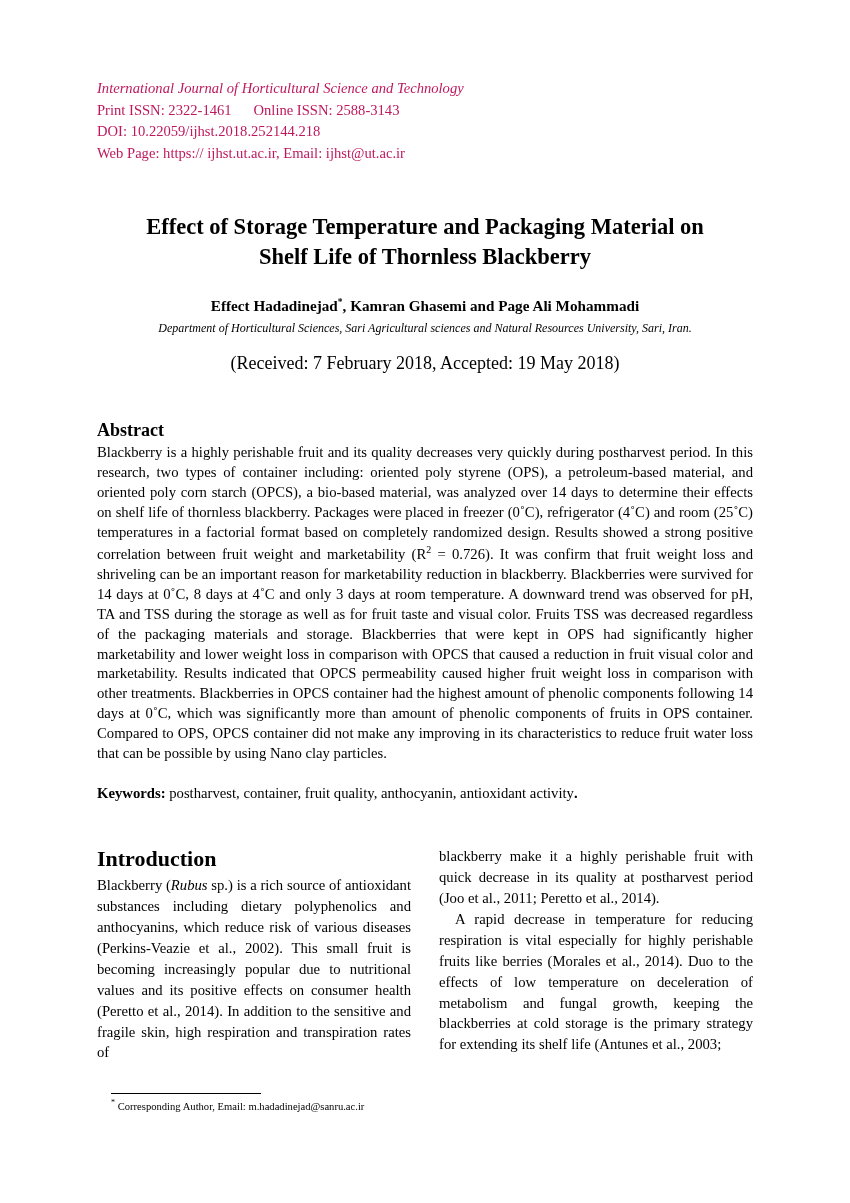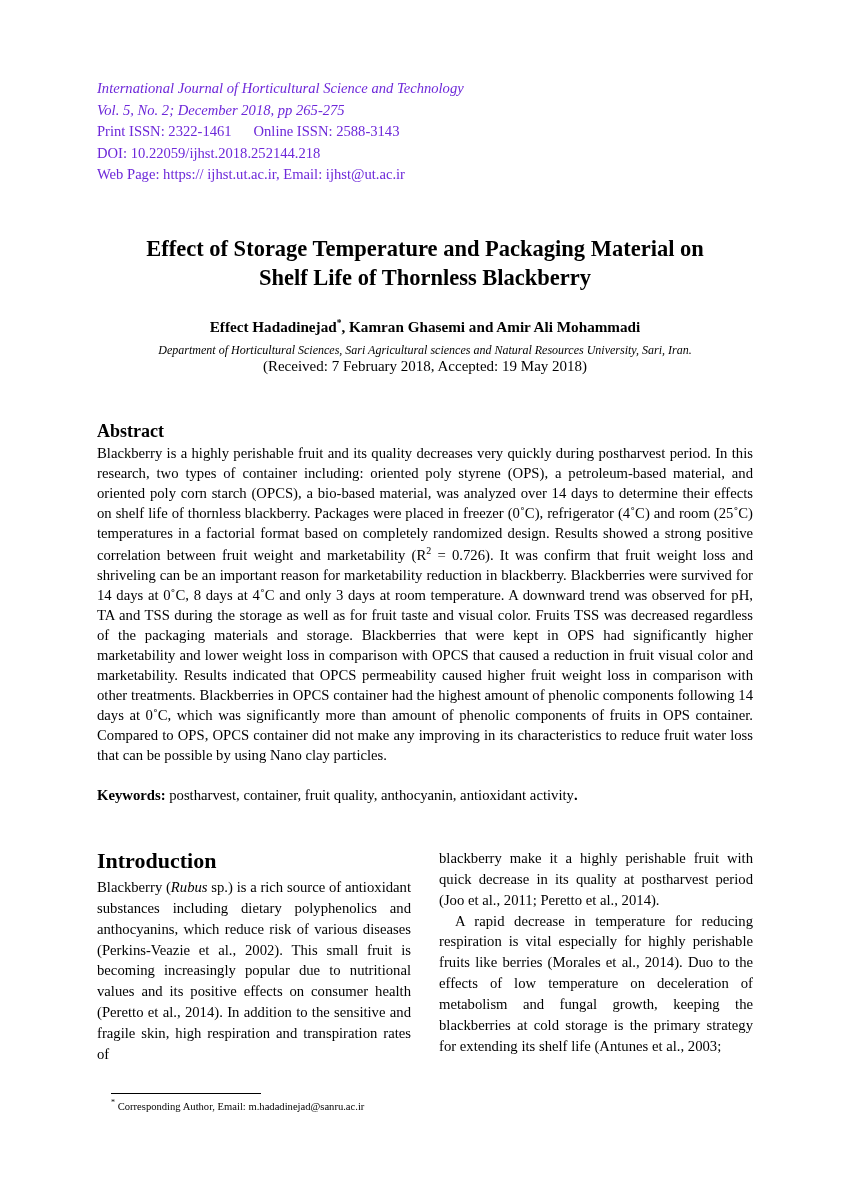--- a/index.html
+++ b/index.html
@@ -20,21 +20,21 @@
   }
   .content {
     position: absolute;
     left: 97px;
     top: 78px;
     width: 656px;
   }
   .journal-header {
     font-size: 14.6px;
     line-height: 1.48;
-    color: #6d28d9;
+    color: #be185d;
   }
   .journal-header .line-italic {
     font-style: italic;
   }
   .journal-header .issn-row {
     white-space: pre;
   }
 
   .title {
     text-align: center;
@@ -57,21 +57,22 @@
   .affiliation {
     text-align: center;
     font-style: italic;
     font-size: 12px;
     line-height: 1.32;
     margin-top: 6px;
     padding: 0 22px;
   }
   .received {
     text-align: center;
-    font-size: 15px;
+    font-size: 18px;
+    margin-top: 16px;
   }
 
   .abstract-head {
     font-size: 18px;
     font-weight: bold;
     margin-top: 46px;
   }
   .abstract-body {
     font-size: 14.7px;
     line-height: 1.36;
@@ -147,30 +148,29 @@
   }
 </style>
 </head>
 <body>
 
 <div class="page">
   <div class="content">
 
     <div class="journal-header">
       <div class="line-italic">International Journal of Horticultural Science and Technology</div>
-      <div class="line-italic">Vol. 5, No. 2; December 2018, pp 265-275</div>
       <div class="issn-row">Print ISSN: 2322-1461      Online ISSN: 2588-3143</div>
       <div>DOI: 10.22059/ijhst.2018.252144.218</div>
       <div>Web Page: https:// ijhst.ut.ac.ir, Email: ijhst@ut.ac.ir</div>
     </div>
 
     <div class="title">Effect of Storage Temperature and Packaging Material on Shelf Life of Thornless Blackberry</div>
 
     <div class="authors">
-      <span>Effect Hadadinejad</span><sup class="star">*</sup><span>, Kamran Ghasemi and Amir Ali Mohammadi</span>
+      <span>Effect Hadadinejad</span><sup class="star">*</sup><span>, Kamran Ghasemi and Page Ali Mohammadi</span>
     </div>
 
     <div class="affiliation">Department of Horticultural Sciences, Sari Agricultural sciences and Natural Resources University, Sari, Iran.</div>
 
     <div class="received">(Received: 7 February 2018, Accepted: 19 May 2018)</div>
 
     <div class="abstract-head">Abstract</div>
     <div class="abstract-body">
       <span>Blackberry is a highly perishable fruit and its quality decreases very quickly during postharvest period. In this research, two types of container including: oriented poly styrene (OPS), a petroleum-based material, and oriented poly corn starch (OPCS), a bio-based material, was analyzed over 14 days to determine their effects on shelf life of thornless blackberry. Packages were placed in freezer (0˚C), refrigerator (4˚C) and room (25˚C) temperatures in a factorial format based on completely randomized design. Results showed a strong positive correlation between fruit weight and marketability (R</span><span class="sup-num">2</span><span> = 0.726). It was confirm that fruit weight loss and shriveling can be an important reason for marketability reduction in blackberry. Blackberries were survived for 14 days at 0˚C, 8 days at 4˚C and only 3 days at room temperature. A downward trend was observed for pH, TA and TSS during the storage as well as for fruit taste and visual color. Fruits TSS was decreased regardless of the packaging materials and storage. Blackberries that were kept in OPS had significantly higher marketability and lower weight loss in comparison with OPCS that caused a reduction in fruit visual color and marketability. Results indicated that OPCS permeability caused higher fruit weight loss in comparison with other treatments. Blackberries in OPCS container had the highest amount of phenolic components following 14 days at 0˚C, which was significantly more than amount of phenolic components of fruits in OPS container. Compared to OPS, OPCS container did not make any improving in its characteristics to reduce fruit water loss that can be possible by using Nano clay particles.</span>
     </div>

